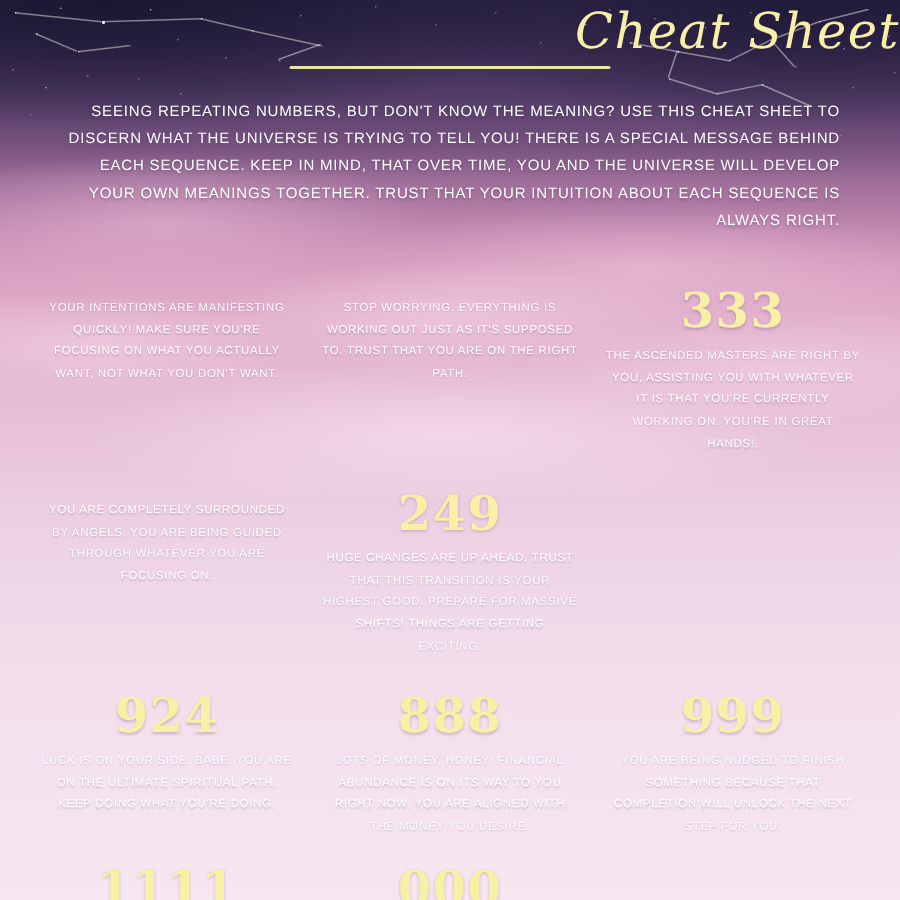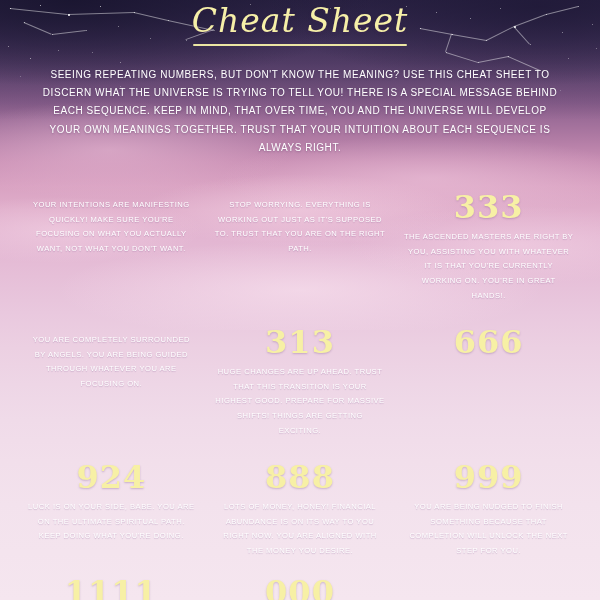--- a/index.html
+++ b/index.html
@@ -80,21 +80,21 @@
     height: 1px;
     background: rgba(255,255,255,0.45);
     transform-origin: 0 0;
     pointer-events: none;
   }
 
   
   #header-wrap {
     position: relative;
     padding-top: 2px;
-    text-align: center;
+    text-align: right;
   }
 
   #title {
     font-family: "DejaVu Serif", serif;
     font-style: italic;
     font-weight: 400;
     font-size: 33px;
     letter-spacing: 1px;
     color: #f6f0a8;
     text-shadow: 0 1px 3px rgba(60,30,80,0.45);
@@ -255,25 +255,24 @@
     </div>
     <div class="cell">
       <div class="num">333</div>
       <div class="desc">THE ASCENDED MASTERS ARE RIGHT BY YOU, ASSISTING YOU WITH WHATEVER IT IS THAT YOU'RE CURRENTLY WORKING ON. YOU'RE IN GREAT HANDS!.</div>
     </div>
 
     <div class="cell">
       <div class="desc">YOU ARE COMPLETELY SURROUNDED BY ANGELS. YOU ARE BEING GUIDED THROUGH WHATEVER YOU ARE FOCUSING ON.</div>
     </div>
     <div class="cell">
-      <div class="num">313</div>
+      <div class="num">249</div>
       <div class="desc">HUGE CHANGES ARE UP AHEAD. TRUST THAT THIS TRANSITION IS YOUR HIGHEST GOOD. PREPARE FOR MASSIVE SHIFTS! THINGS ARE GETTING EXCITING.</div>
     </div>
     <div class="cell">
-      <div class="num">666</div>
     </div>
 
     <div class="cell">
       <div class="num">924</div>
       <div class="desc">LUCK IS ON YOUR SIDE, BABE. YOU ARE ON THE ULTIMATE SPIRITUAL PATH. KEEP DOING WHAT YOU'RE DOING.</div>
     </div>
     <div class="cell">
       <div class="num">888</div>
       <div class="desc">LOTS OF MONEY, HONEY! FINANCIAL ABUNDANCE IS ON ITS WAY TO YOU RIGHT NOW. YOU ARE ALIGNED WITH THE MONEY YOU DESIRE.</div>
     </div>

